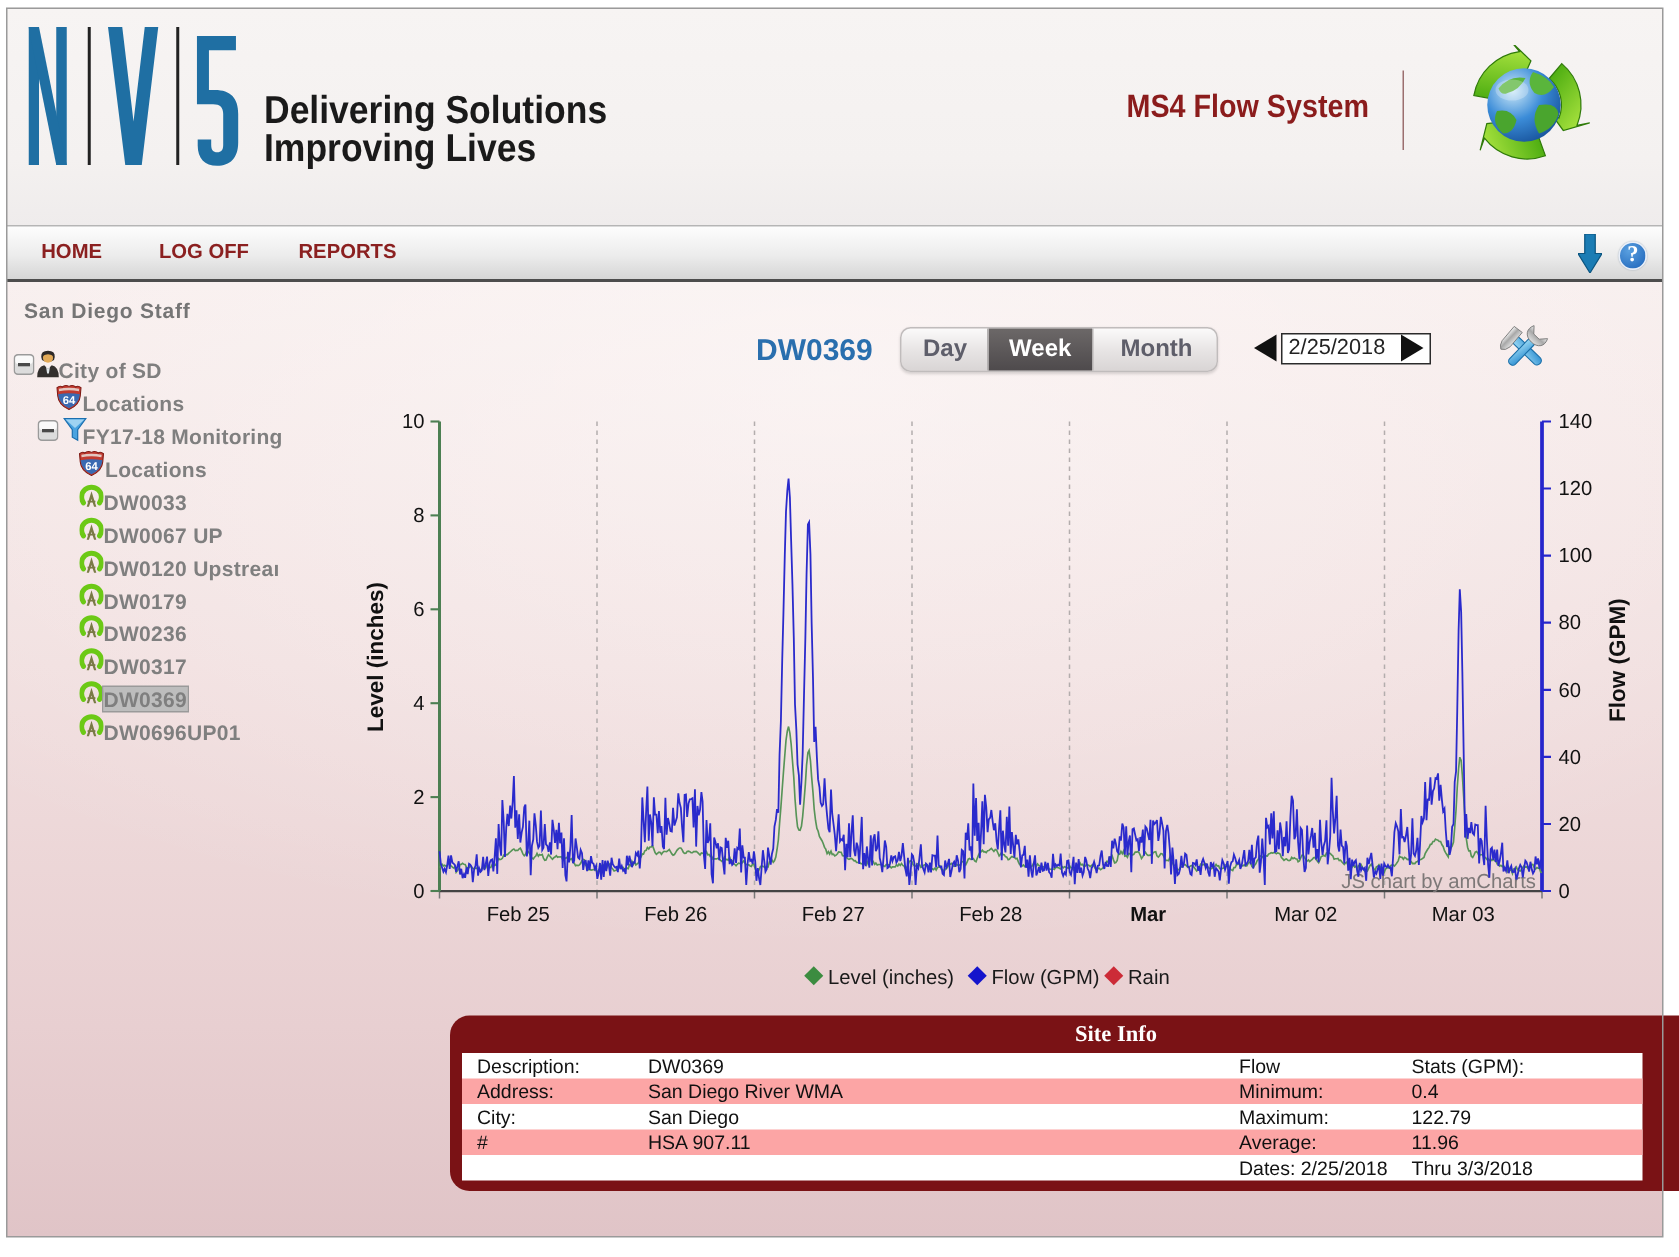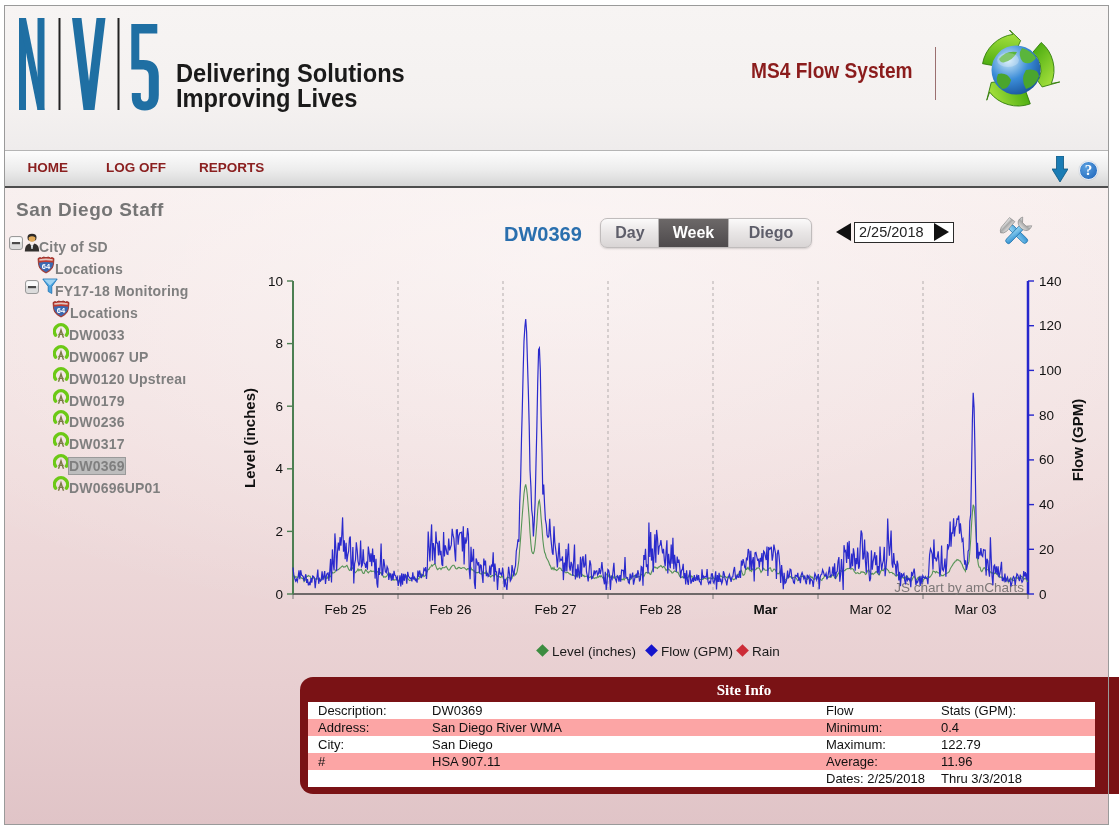--- a/index.html
+++ b/index.html
@@ -6,21 +6,21 @@
 #page {position:absolute;left:4px;top:5px;width:1104px;height:819px;background:#fff}
 #pborder {position:absolute;left:4px;top:5px;width:1105px;height:820px;border:1px solid #9a9a9a;z-index:60;pointer-events:none}
 #hdr {position:absolute;left:0;top:0;width:100%;height:145px;background:linear-gradient(180deg,#f7f4f3 0%,#f4f1f0 70%,#efecec 100%)}
 #nav {position:absolute;left:0;top:145px;width:100%;height:38px;background:linear-gradient(180deg,#fdfdfd 0%,#ececec 55%,#d6d6d6 100%);border-top:1px solid #b5b5b5;border-bottom:2px solid #4d4d4d}
 #main {position:absolute;left:0;top:183px;width:100%;height:636px;background:radial-gradient(75% 60% at 50% 10%, rgba(255,253,253,0.5) 0%, rgba(255,253,253,0) 100%), linear-gradient(180deg, #f7edec 0%, #f1dfdf 40%, #e8cfd1 78%, #e0c4c7 100%)}
 #abs {position:absolute;left:-4px;top:-5px;width:1119px;height:838px}
 .navitem {position:absolute;color:#8b2020;font-weight:bold;font-size:13.5px;top:160px}
 .tagline {position:absolute;left:176px;top:60.5px;font-size:26px;font-weight:bold;color:#1a1a1a;line-height:25px;transform:scaleX(0.91);transform-origin:left top}
 .ms4 {position:absolute;left:751px;top:58.5px;font-size:21.5px;font-weight:bold;color:#8b1c1c;transform:scaleX(0.89);transform-origin:left top}
 .hdrdiv {position:absolute;left:935px;top:47px;width:1px;height:53px;background:#9b6f6f}
-.sdstaff {position:absolute;left:16px;top:199px;font-size:19px;font-weight:bold;color:#757575;letter-spacing:0.5px}
+.sdstaff {position:absolute;left:16px;top:199px;font-size:14px;font-weight:bold;color:#757575;letter-spacing:0.5px}
 .trow {position:absolute;left:0;width:280px;height:22px}
 .tbox {position:absolute;top:3px}
 .ticon {position:absolute}
 .tlab {position:absolute;top:6px;font-size:14px;font-weight:bold;color:#7f7f7f;letter-spacing:0.2px;white-space:nowrap}
 .sel {background:#bdbdbd;outline:1px solid #9a9a9a}
 .dwtitle {position:absolute;left:504px;top:223px;font-size:20px;font-weight:bold;color:#2a6fae}
 #seg {position:absolute;left:600px;top:217.5px;width:212px;height:30px;border-radius:7px;background:linear-gradient(180deg,#fbfafa 0%,#e8e5e5 50%,#d9d5d5 100%);border:1px solid #c0bcbc;box-shadow:0 1px 2px rgba(0,0,0,0.15)}
 .segbtn {position:absolute;top:0;height:28px;font-size:16px;font-weight:bold;color:#5e5e6a;text-align:center;line-height:28px}
 #segweek {position:absolute;left:57px;top:0;width:71px;height:28px;background:linear-gradient(180deg,#6c6868,#4e4a4c);color:#fff;font-size:16px;font-weight:bold;text-align:center;line-height:28px;border-left:1px solid #b5b2b2;border-right:1px solid #b5b2b2}
 .arr {position:absolute;width:0;height:0}
@@ -198,21 +198,21 @@
             <path d="M2.6 13.2 A6.6 6.6 0 1 1 13.4 13.2" fill="none" stroke="#6cc916" stroke-width="3.4" stroke-linecap="round"></path>
             <path d="M8 5.5 L11.2 15.8 L9.7 15.8 L8 10.6 L6.3 15.8 L4.8 15.8 Z" fill="#7a7a46"></path>
             <rect x="5.4" y="11.8" width="5.2" height="1.2" fill="#7a7a46"></rect>
           </svg></span>
         <span class="tlab" style="left:69px">DW0696UP01</span>
       </div>
 <div class="dwtitle">DW0369</div>
 <div id="seg">
 <span class="segbtn" style="left:0;width:58px">Day</span>
 <div id="segweek">Week</div>
-<span class="segbtn" style="left:130px;width:80px">Diego</span>
+<span class="segbtn" style="left:130px;width:80px">Month</span>
 </div>
 <div class="arr" style="left:836px;top:223px;border-top:9.5px solid transparent;border-bottom:9.5px solid transparent;border-right:15px solid #111"></div>
 <div id="datebox">2/25/2018</div>
 <div class="arr" style="left:934px;top:223px;border-top:9.5px solid transparent;border-bottom:9.5px solid transparent;border-left:15px solid #111"></div>
 <svg width="37" height="35" viewBox="0 0 44 42" style="position:absolute;left:998px;top:215px">
 <defs>
           <linearGradient id="bl" x1="0" y1="0" x2="1" y2="1">
             <stop offset="0" stop-color="#9edbf5"></stop>
             <stop offset="1" stop-color="#3090d2"></stop>
           </linearGradient>

